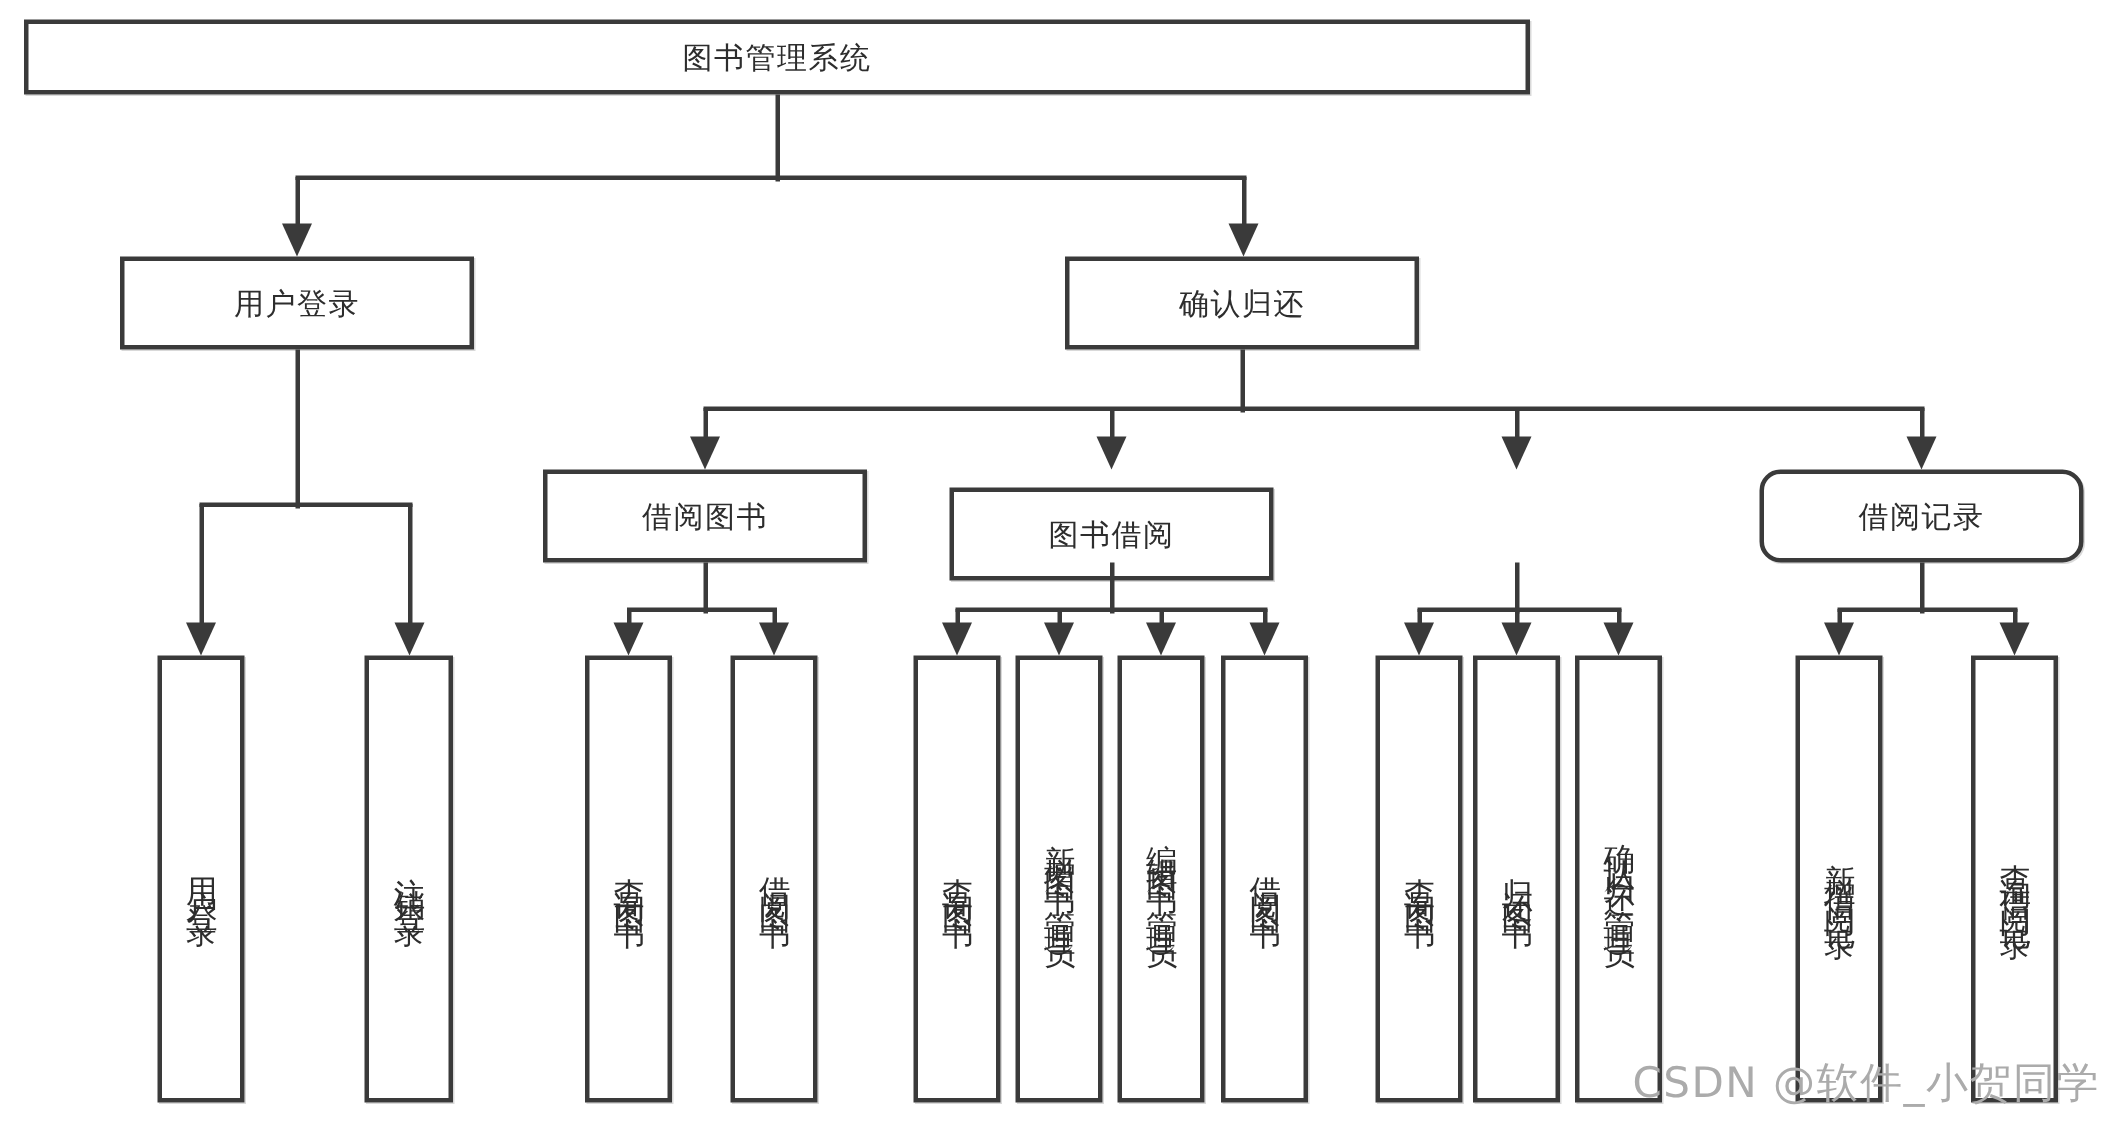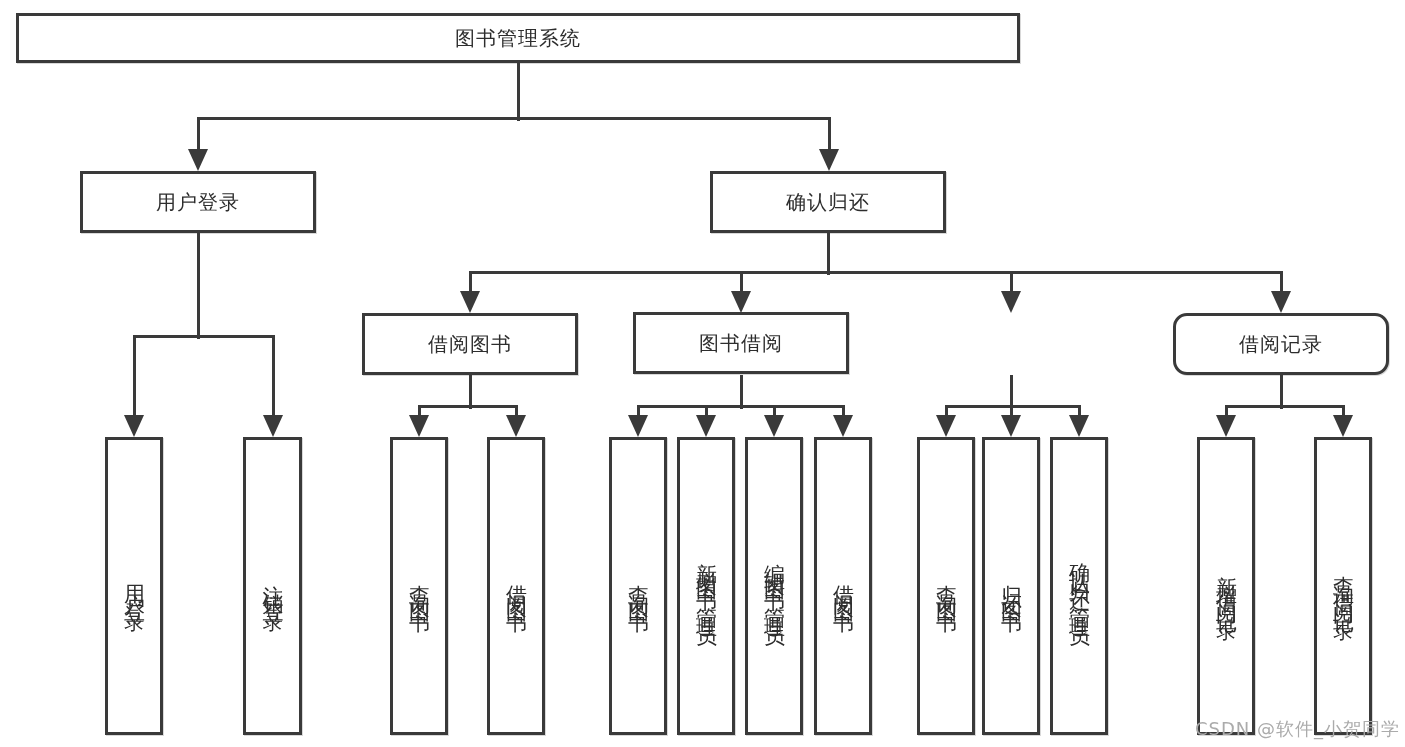--- a/index.html
+++ b/index.html
@@ -36,40 +36,40 @@
     position: absolute;
     width: 0; height: 0;
     border-left: 10px solid transparent;
     border-right: 10px solid transparent;
     border-top: 22px solid #3a3a3a;
   }
   .watermark {
     position: absolute;
     right: 5px;
     bottom: 6px;
-    font-size: 18px;
+    font-size: 28px;
     color: #ababab;
     letter-spacing: 1px;
     z-index: 5;
     white-space: nowrap;
     margin-top: 37px;
   }
 </style>
 </head>
 <body>
 
 <div class="canvas">
 
   <div class="box h" style="left:16px; top:13px; width:1004px; height:50px;">图书管理系统</div>
 
   <div class="box h" style="left:80px; top:171px; width:236px; height:62px;">用户登录</div>
   <div class="box h" style="left:710px; top:171px; width:236px; height:62px;">确认归还</div>
 
   <div class="box h" style="left:362px; top:313px; width:216px; height:62px;">借阅图书</div>
-  <div class="box h" style="left:633px; top:312px; width:216px; height:62px;">图书借阅</div>
+  <div class="box h" style="left:633px; top:325px; width:216px; height:62px;">图书借阅</div>
   <div class="box h" style="left:1173px; top:313px; width:216px; height:62px;border-radius:14px;">借阅记录</div>
 
   <div class="box v" style="left:105px; top:437px; width:58px; height:298px;">用户登录</div>
   <div class="box v" style="left:243px; top:437px; width:59px; height:298px;">注销登录</div>
 
   <div class="box v" style="left:390px; top:437px; width:58px; height:298px;">查询图书</div>
   <div class="box v" style="left:487px; top:437px; width:58px; height:298px;">借阅图书</div>
 
   <div class="box v" style="left:609px; top:437px; width:58px; height:298px;">查询图书</div>
   <div class="box v" style="left:677px; top:437px; width:58px; height:298px;">新增图书（管理员）</div>

